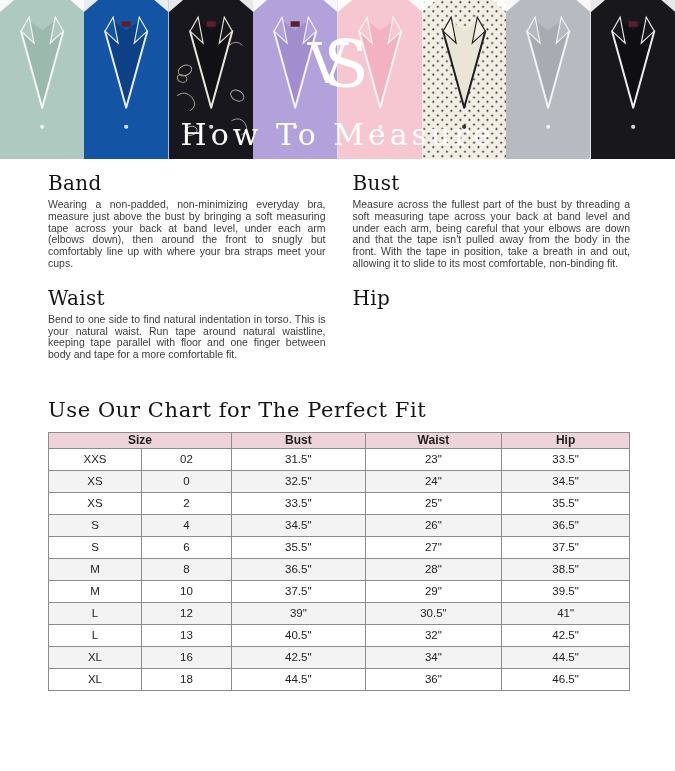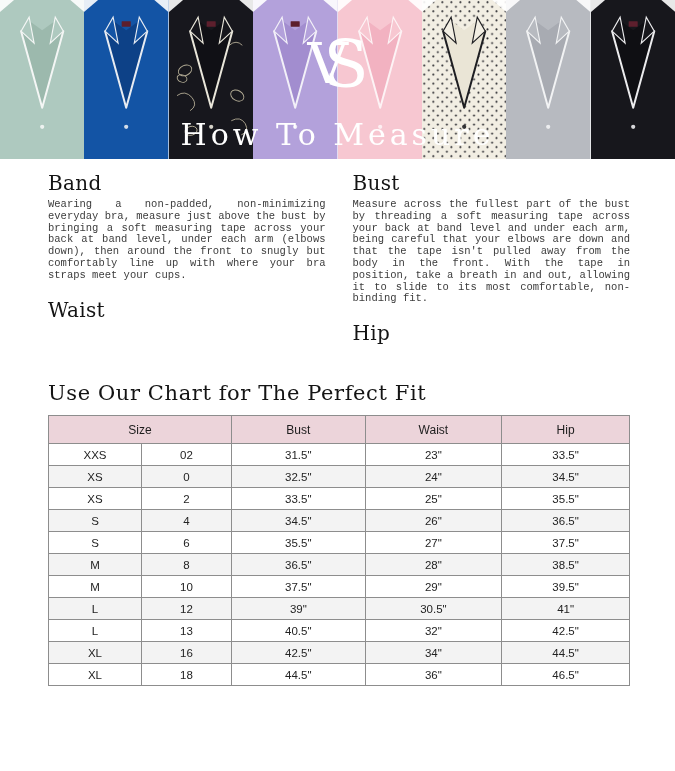--- a/index.html
+++ b/index.html
@@ -39,37 +39,37 @@
   
   .content{padding:13px 45px 0 48px;}
   .cols{display:flex;gap:27px;}
   .col{flex:1 1 50%;}
   .measure-section{margin-bottom:17px;}
   .measure-heading{
     font-family:"DejaVu Serif",serif;font-weight:400;color:var(--ink);
     font-size:20px;line-height:1.1;margin-bottom:5px;letter-spacing:.3px;
   }
   .measure-body{
-    font-size:10.5px;line-height:11.8px;text-align:justify;color:var(--body-ink);font-family:Liberation Mono, monospace;
+    font-size:10.5px;line-height:11.8px;text-align:justify;color:var(--body-ink);
   }
   
   .chart-title{
     font-family:"DejaVu Serif",serif;font-weight:400;color:var(--ink);
     font-size:21px;letter-spacing:.6px;margin:20px 0 10px 0;
   }
   table.size-chart{
     width:100%;border-collapse:collapse;table-layout:fixed;
     font-size:11.5px;color:#232323;
   }
   table.size-chart th,table.size-chart td{
     border:1px solid var(--chart-border);text-align:center;vertical-align:middle;
   }
   table.size-chart thead th{
-    background:var(--chart-header-bg);height:28px;
-    font-size:12px;font-weight:normal;color:#1d1d1d;
+    background:var(--chart-header-bg);height:16px;
+    font-size:12px;font-weight:bold;color:#1d1d1d;
   }
   table.size-chart tbody td{height:22px;background:#fff;}
   table.size-chart tbody tr:nth-child(even) td{background:var(--chart-row-alt);}
   col.c-size1{width:16%;} col.c-size2{width:15.5%;}
   col.c-bust{width:23%;} col.c-waist{width:23.5%;} col.c-hip{width:22%;}
 </style>
 </head>
 <body>
 
 <div class="page">
@@ -230,20 +230,21 @@
   <main class="content">
 
     <div class="cols">
       <div class="col">
         <section class="measure-section">
           <h2 class="measure-heading">Band</h2>
           <p class="measure-body">Wearing a non-padded, non-minimizing everyday bra, measure just above the bust by bringing a soft measuring tape across your back at band level, under each arm (elbows down), then around the front to snugly but comfortably line up with where your bra straps meet your cups.</p>
         </section>
         <section class="measure-section">
           <h2 class="measure-heading">Waist</h2>
+          <p class="measure-body">Bend to one side to find natural indentation in torso. This is your natural waist. Run tape around natural waistline, keeping tape parallel with floor and one finger between body and tape for a more comfortable fit.</p>
         </section>
       </div>
       <div class="col">
         <section class="measure-section">
           <h2 class="measure-heading">Bust</h2>
           <p class="measure-body">Measure across the fullest part of the bust by threading a soft measuring tape across your back at band level and under each arm, being careful that your elbows are down and that the tape isn't pulled away from the body in the front. With the tape in position, take a breath in and out, allowing it to slide to its most comfortable, non-binding fit.</p>
         </section>
         <section class="measure-section">
           <h2 class="measure-heading">Hip</h2>
         </section>

